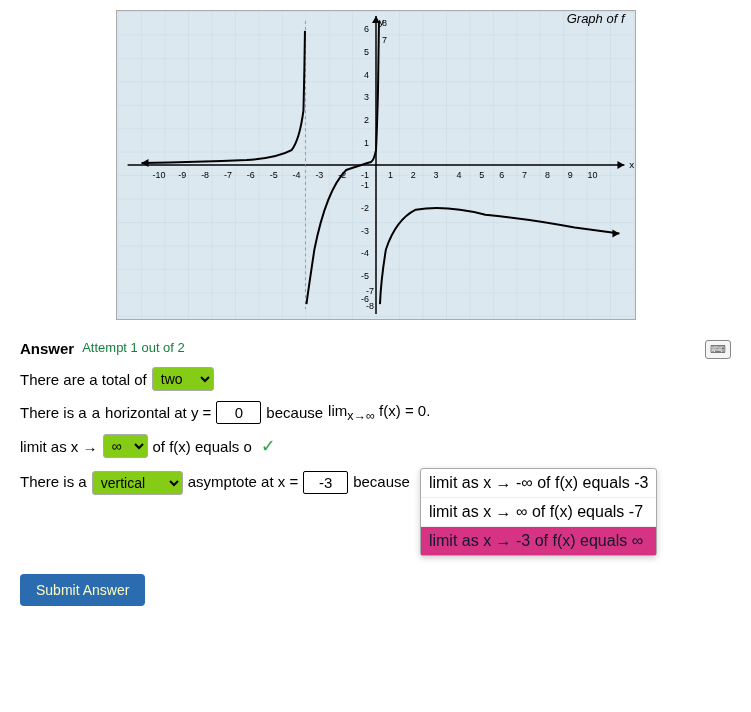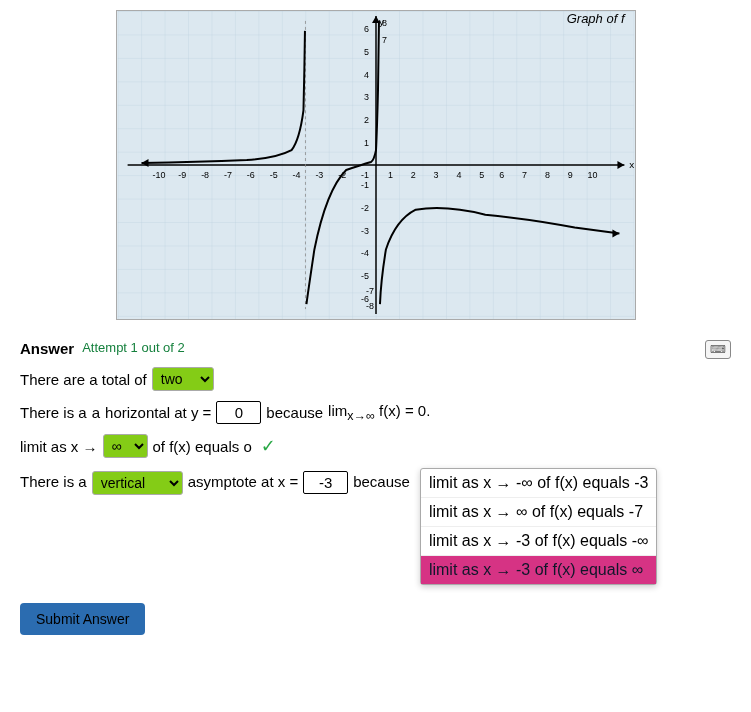--- a/index.html
+++ b/index.html
@@ -117,21 +117,21 @@
       border-bottom: 1px solid #eee;
     }
     .dropdown-popup .option:last-child {
       border-bottom: none;
       background: #d63384;
       color: #0f172a;
     }
 
     .submit-btn {
       background: #2b6cb0;
-      color: #000000;
+      color: #fef9c3;
       border: none;
       padding: 8px 16px;
       border-radius: 4px;
       font-size: 14px;
       cursor: pointer;
       margin-top: 8px;
     }
 
     
     .checkmark {
@@ -275,21 +275,20 @@
         <option>horizontal</option>
         <option>oblique</option>
       </select>
       <span style="margin-top:5px;">asymptote at x =</span>
       <input type="text" class="text-input" value="-3" style="margin-top: 3px;">
       <span style="margin-top:5px;">because</span>
 
       <div class="dropdown-popup">
         <div class="option">limit as x → -∞ of f(x) equals -3</div>
         <div class="option">limit as x → ∞ of f(x) equals -7</div>
-        <div class="option">limit as x → -3 of f(x) equals -∞</div>
         <div class="option">limit as x → -3 of f(x) equals ∞</div>
       </div>
     </div>
 
     
     <button class="submit-btn">Submit Answer</button>
   </div>
 </div>
 
 </body></html>

